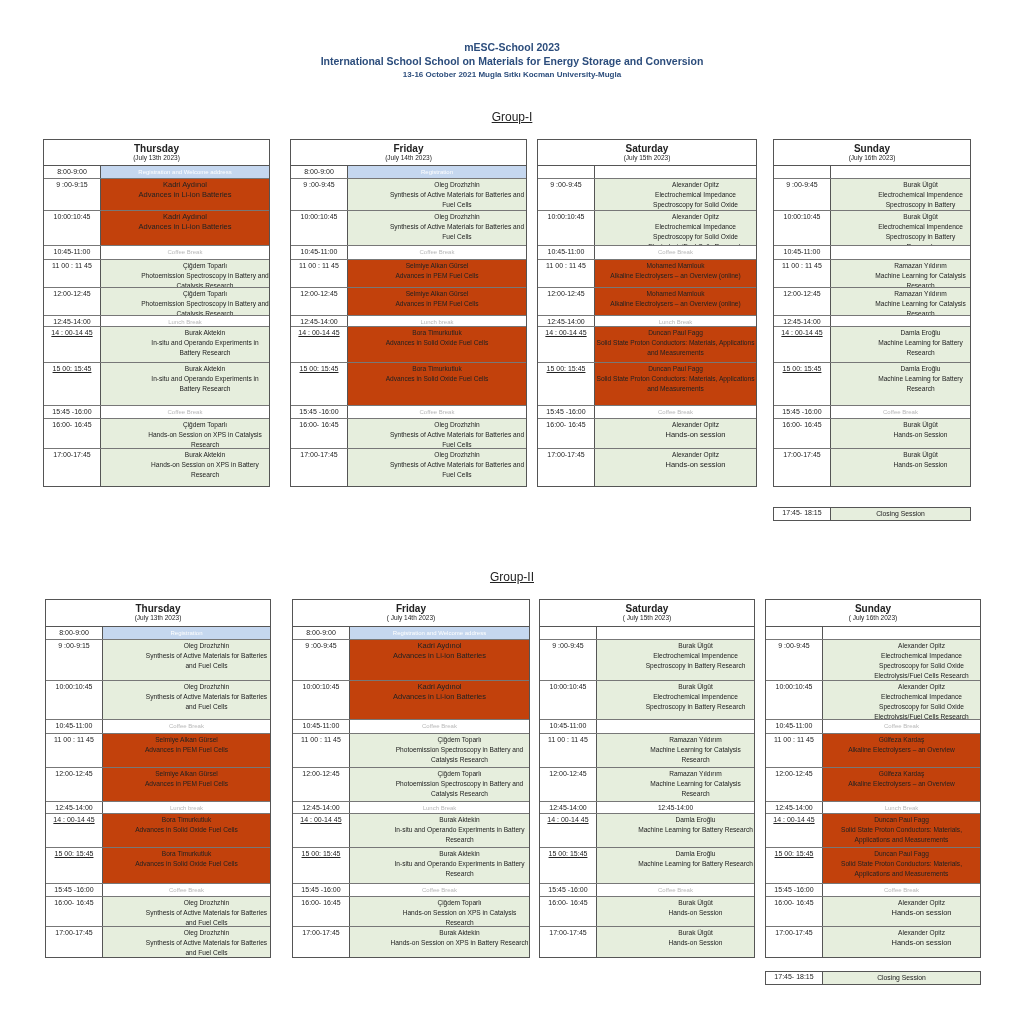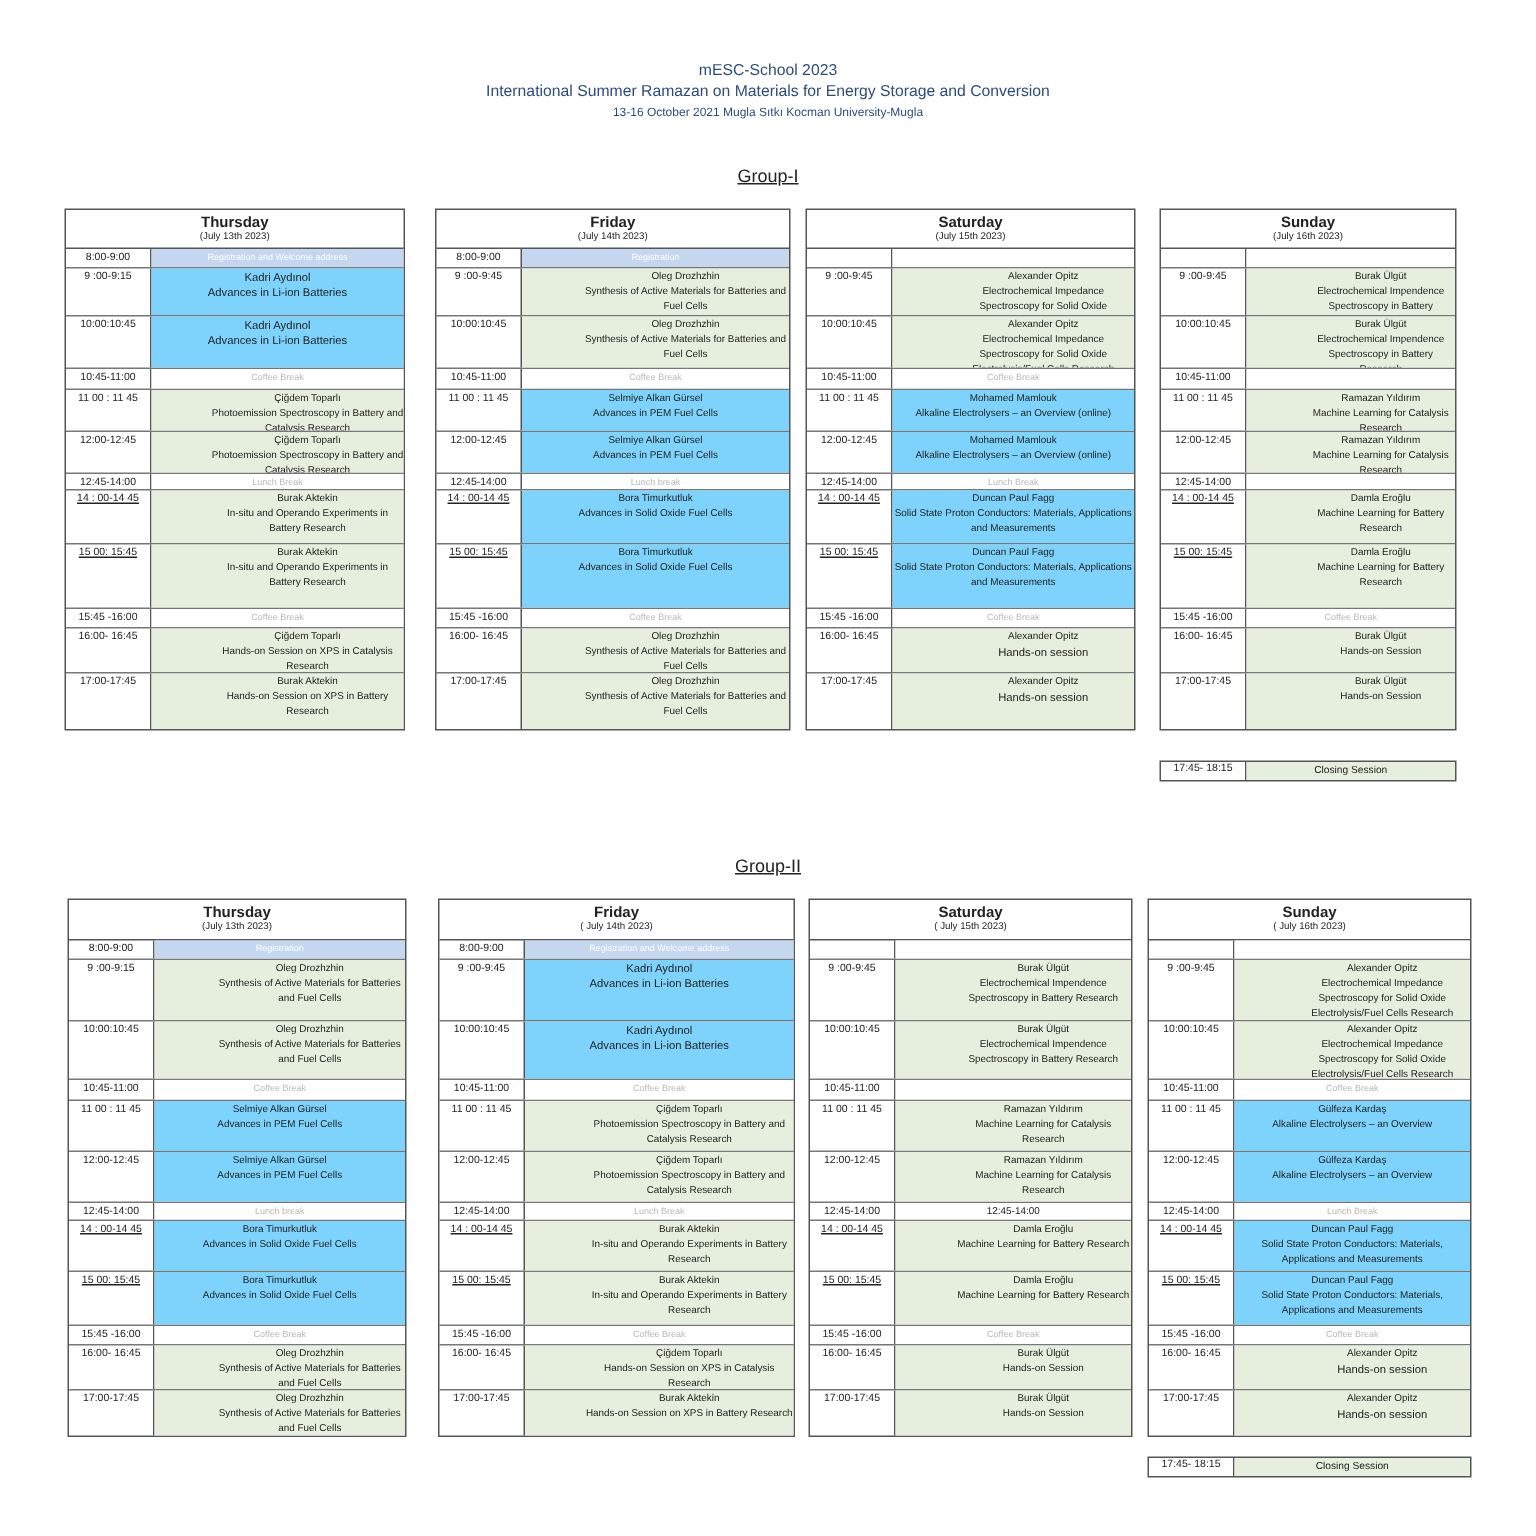--- a/index.html
+++ b/index.html
@@ -1,47 +1,47 @@
 <!DOCTYPE html>
 <html><head>
 <meta charset="utf-8">
 <style>
   html,body{margin:0;padding:0;background:#fff;}
   body{width:1024px;height:1024px;position:relative;overflow:hidden;font-family:"Liberation Sans","DejaVu Sans",sans-serif;color:#222;}
-  .hdr{position:absolute;left:0;width:1024px;text-align:center;font-weight:normal;color:#2c4d7c;}
+  .hdr{position:absolute;left:0;width:1024px;text-align:center;font-weight:bold;color:#2c4d7c;}
   .h1{top:41px;font-size:10.5px;}
   .h2{top:55px;font-size:10.5px;}
   .h3{top:70px;font-size:8px;}
   .grp{position:absolute;left:0;width:1024px;text-align:center;font-size:12px;color:#222;text-decoration:underline;}
   .day{position:absolute;border:1px solid #555;background:#fff;box-sizing:border-box;}
   .dayhead{border-bottom:1px solid #555;text-align:center;}
   .dayname{font-weight:bold;font-size:10px;padding-top:3px;}
   .daydate{font-size:6.5px;padding-bottom:2px;}
   .row{display:flex;border-bottom:1px solid #777;box-sizing:border-box;}
   .row:last-child{border-bottom:none;}
   .time{width:57px;flex:none;border-right:1px solid #555;font-size:7px;text-align:center;padding-top:2px;box-sizing:border-box;}
   .time.u{text-decoration:underline;}
   .sess{flex:1;text-align:center;font-size:6.6px;line-height:10px;padding-top:1px;box-sizing:border-box;overflow:hidden;}
   .green{background:#e6eedd;padding-left:40px;}
-  .peach{background:#7dd3fc;}
+  .peach{background:#c2410c;}
   .blue{background:#c5d7ef;color:#fff;font-size:6px;}
   .white{background:#fff;}
   .brk{color:#b8b8b8;font-size:6px;}
   .big .speaker{font-size:7.5px;}
   .big .title{font-size:7.5px;}
   .hands .title{font-size:7.5px;}
   .closing{position:absolute;display:flex;border:1px solid #555;height:14px;box-sizing:border-box;}
   .closing .time{padding-top:1px;}
   .closing .sess{background:#e6eedd;font-size:6.8px;line-height:12px;padding-top:0;}
 </style>
 </head>
 <body>
 
 <div class="hdr h1">mESC-School 2023</div>
-<div class="hdr h2">International Summer Ramazan on Materials for Energy Storage and Conversion</div>
+<div class="hdr h2">International School School on Materials for Energy Storage and Conversion</div>
 <div class="hdr h3">13-16 October 2021 Mugla Sıtkı Kocman University-Mugla</div>
 
 <div class="grp" style="top:110px">Group-I</div>
 <div class="grp" style="top:570px">Group-II</div>
 
 <div id="schedule">
     <div class="day" style="left: 43px; top: 139px; width: 227px;">
       <div class="dayhead" style="height: 25px;">
         <div class="dayname">Thursday</div>
                       <div class="daydate">(July 13th 2023)</div>

